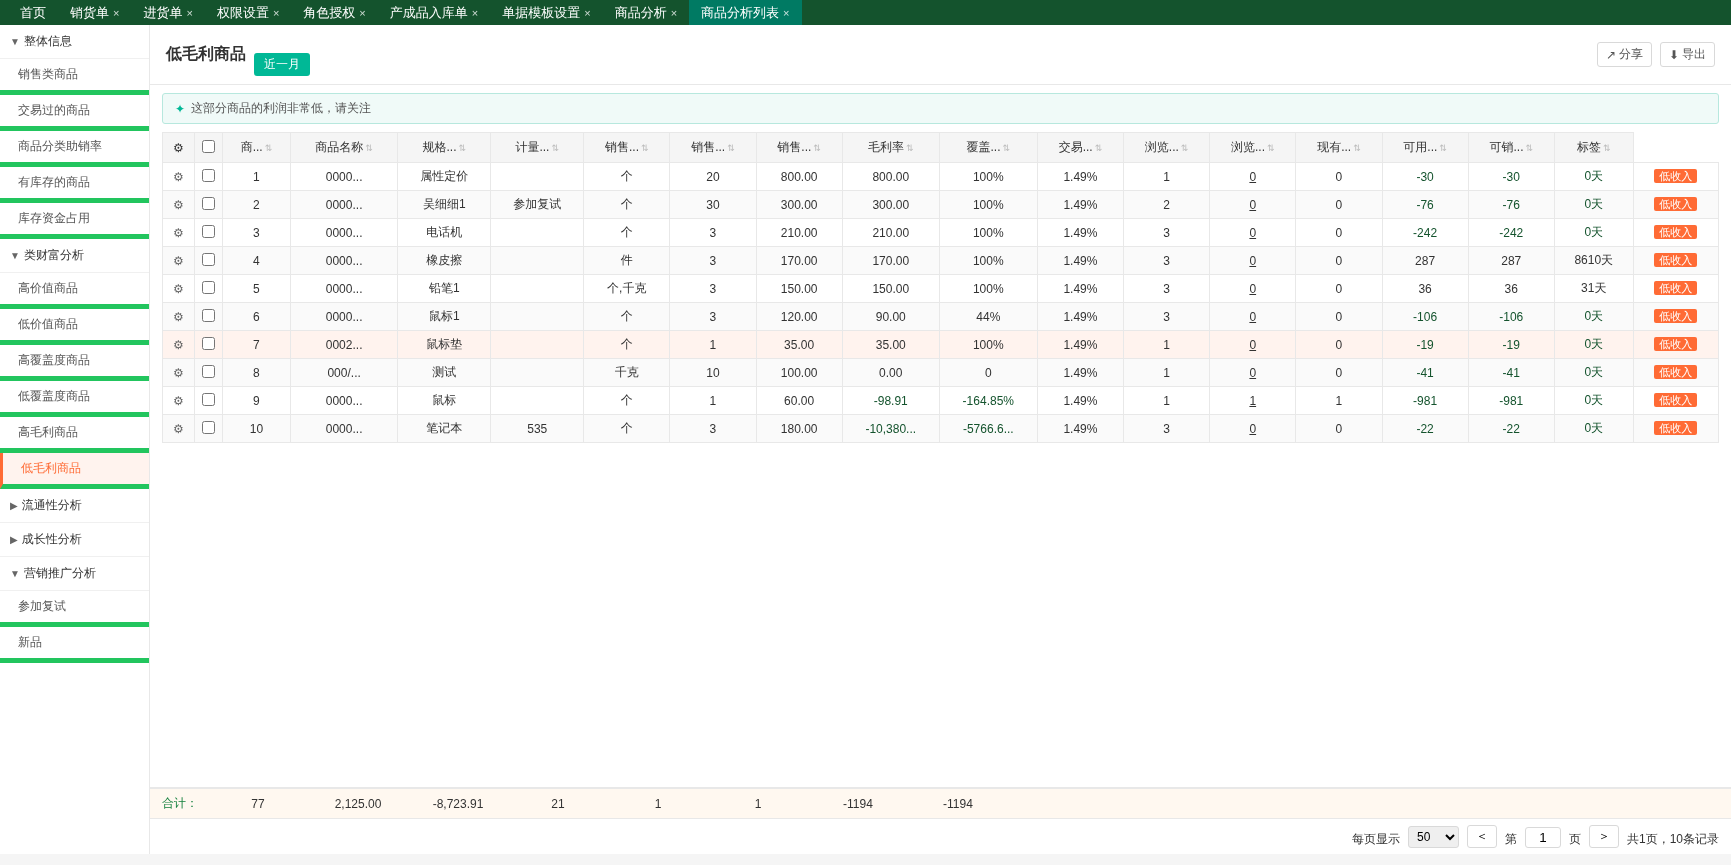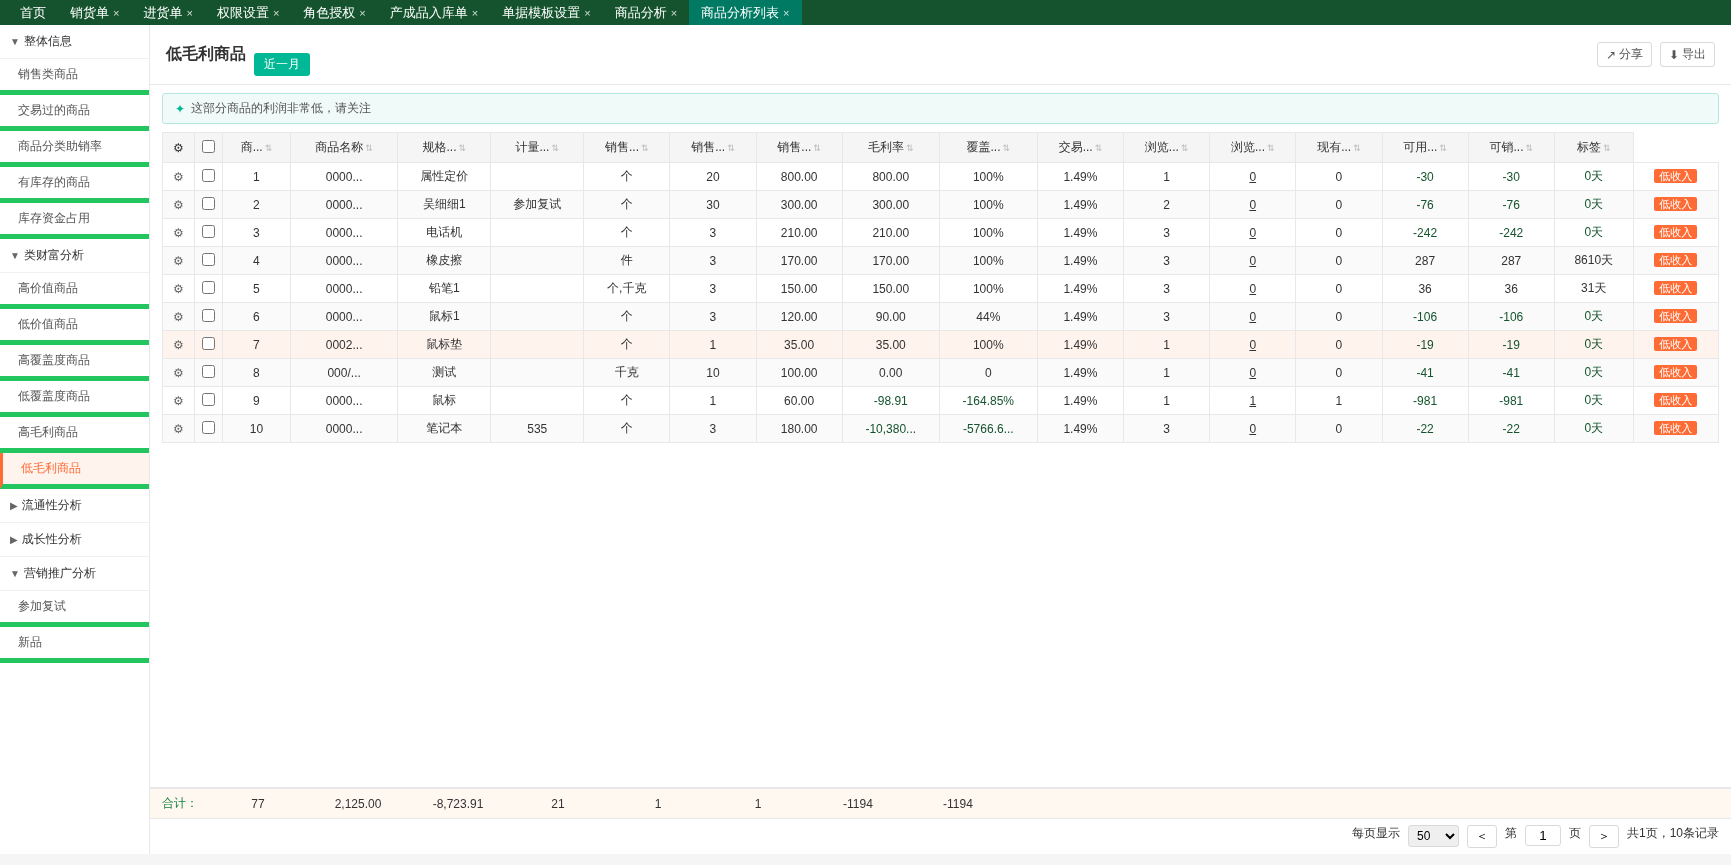--- a/index.html
+++ b/index.html
@@ -189,21 +189,21 @@
       display: flex;
       align-items: center;
       gap: 20px;
     }
     .footer-label { font-weight: normal; color: #15803d; }
     .footer-cell { min-width: 80px; text-align: center; color: #333; }
 
     
     .pagination-bar {
       display: flex;
-      align-items: flex-start;
+      align-items: flex-end;
       justify-content: flex-end;
       padding: 6px 12px;
       border-top: 1px solid #e8e8e8;
       background: #fff;
       gap: 8px;
       font-size: 12px;
     }
     .page-size-select {
       border: 1px solid #d9d9d9;
       border-radius: 3px;

